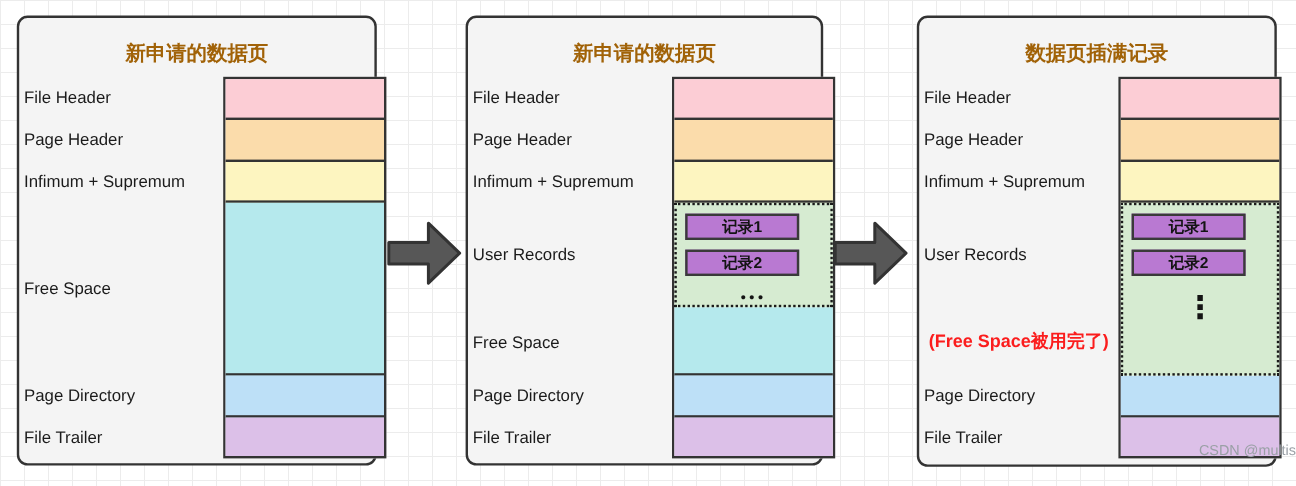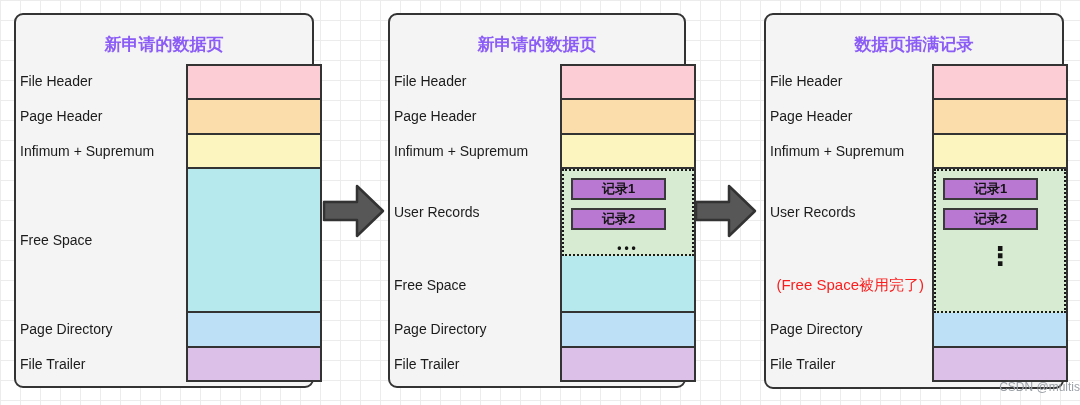--- a/index.html
+++ b/index.html
@@ -11,21 +11,21 @@
       linear-gradient(#ececec 1px, transparent 1px),
       linear-gradient(90deg, #ececec 1px, transparent 1px);
     background-size:20px 20px;
   }
   .panel {
     position:absolute; background:#f4f4f4;
     border:2px solid #333; border-radius:9px;
   }
   .panel-title {
     position:absolute; top:20px; left:0; right:0; height:20px; line-height:20px;
-    text-align:center; color:#8b5cf6; font-weight:bold; font-size:17px;
+    text-align:center; color:#a16207; font-weight:bold; font-size:17px;
   }
   .col {
     position:absolute; top:49px; width:136px; height:318px;
     border:2px solid #333; background:#fff;
   }
   .block { width:100%; border-bottom:2px solid #333; }
   .block.last { border-bottom:none; }
   .h34 { height:34px; } .h35 { height:35px; }
   .pink     { background:#fccdd5; }
   .peach    { background:#fbdcab; }
@@ -38,40 +38,40 @@
     border:2px dotted #1a1a1a; border-bottom:2px dotted #1a1a1a;
   }
   .lab {
     position:absolute; left:4px; height:20px; line-height:20px;
     text-align:left; font-size:14px; color:#1b1b1b; white-space:nowrap;
   }
   .lab-w { width:158px; }
   .lab-w3 { width:154px; }
   .note-red {
     position:absolute; height:20px; line-height:20px; text-align:right;
-    font-size:15px; font-weight:normal; color:#fb1d1d; white-space:nowrap;
+    font-size:15px; font-weight:bold; color:#fb1d1d; white-space:nowrap;
   }
   .rec {
     position:absolute; left:7px; width:95px; height:22px;
     background:#b979d2; border:2px solid #3a3a3a;
     text-align:center; line-height:18px;
     font-size:13px; font-weight:bold; color:#141414;
   }
   .hdots {
     position:absolute; left:0; right:0; top:70px; height:14px; line-height:14px;
     text-align:center; font-size:12px; font-weight:bold; color:#141414;
     letter-spacing:3px;
   }
   .vdots {
     position:absolute; left:0; right:0; top:66px; height:38px; line-height:38px;
     text-align:center; font-size:26px; font-weight:bold; color:#141414;
   }
   .arrow { position:absolute; width:64px; height:56px; }
   .watermark {
-    position:absolute; top:380px; right:0px; height:15px; line-height:15px;
+    position:absolute; top:368px; right:0px; height:15px; line-height:15px;
     font-size:12px; color:#9aa0a6; z-index:5; white-space:nowrap;
   }
 </style>
 </head>
 <body>
 
 <div class="stage">
 
   <div class="panel" style="left:14px; top:13px; width:300px; height:375px;">
     <div class="panel-title">新申请的数据页</div>

